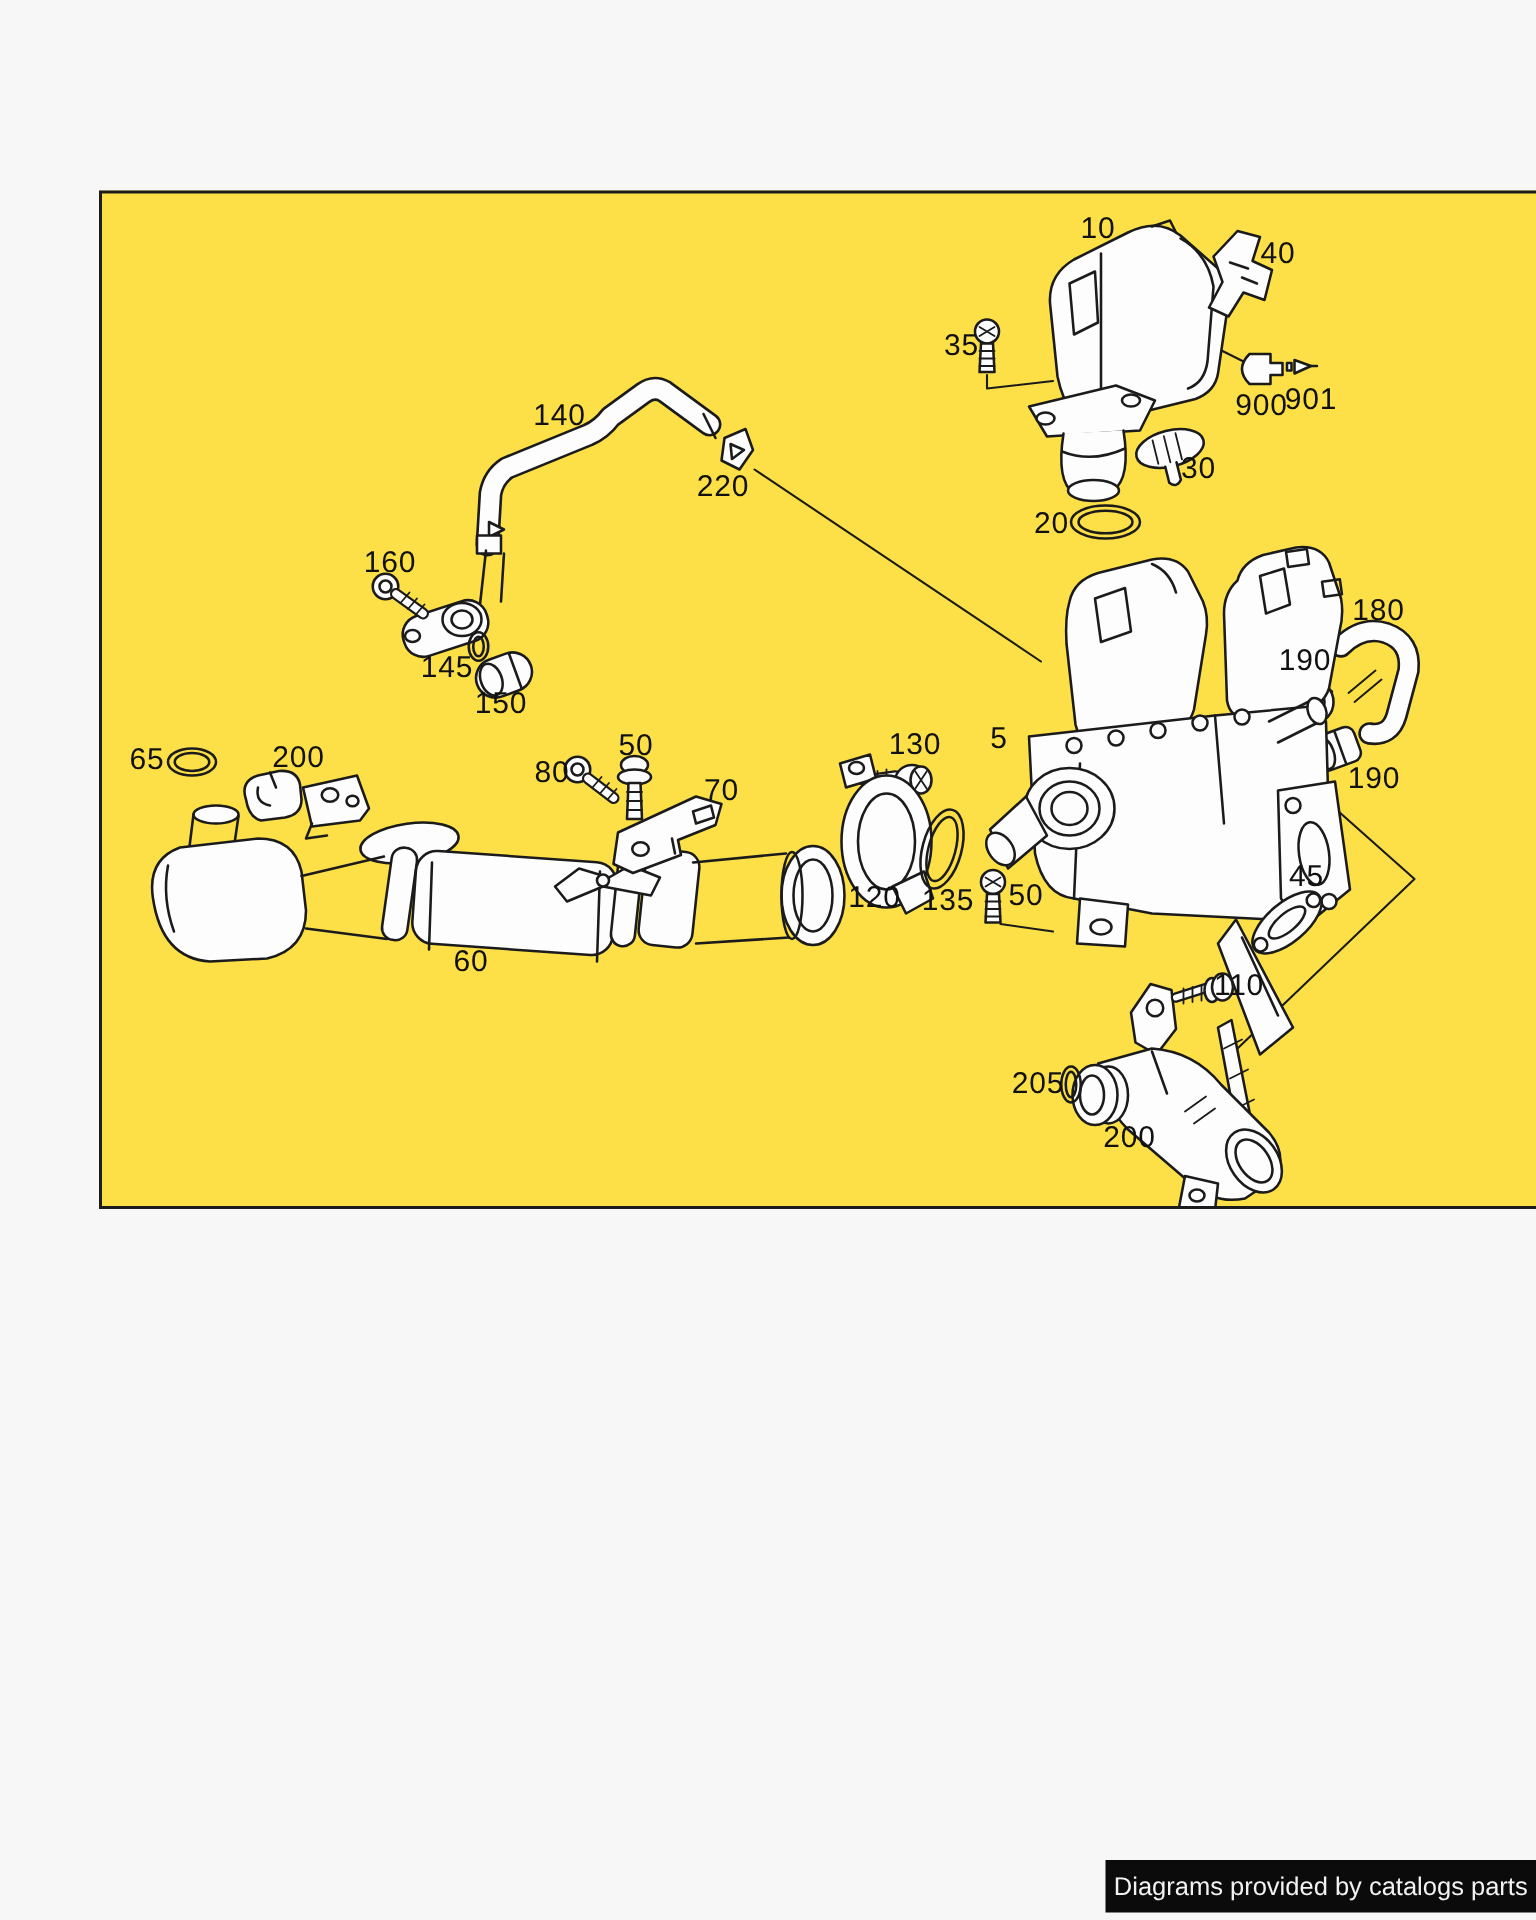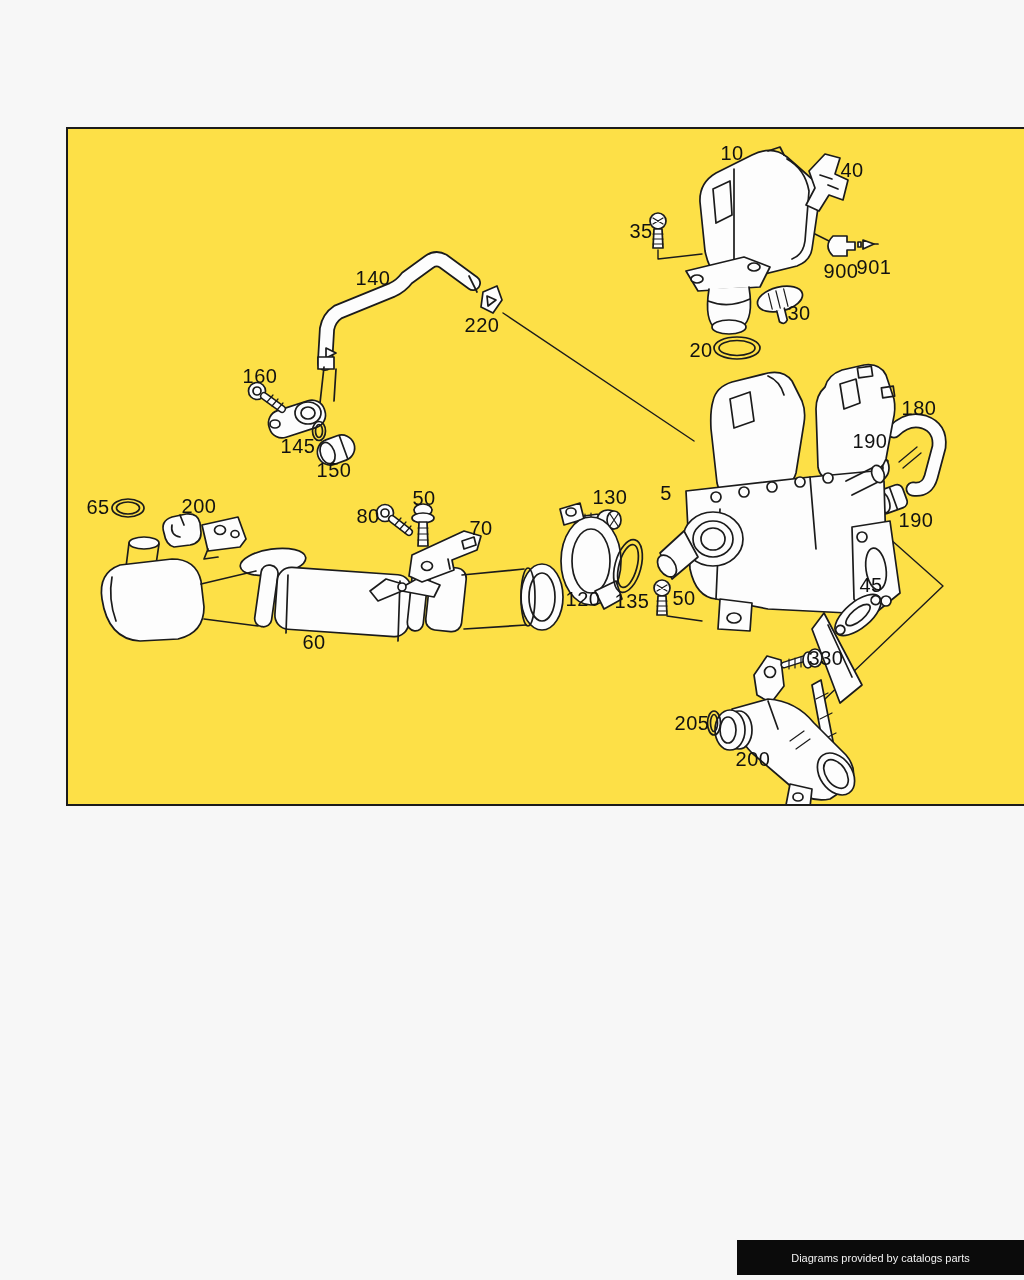--- a/index.html
+++ b/index.html
@@ -26,21 +26,21 @@
     font-size:20px;
     color:#111;
     white-space:nowrap;
     letter-spacing:0.5px;
   }
   .credits{
     position:absolute;left:737px;top:1240px;
     width:287px;height:35px;
     background:#0b0b0b;
     color:#f2f2f2;
-    font-size:11px;
+    font-size:17px;
     display:flex;align-items:center;justify-content:center;
   }
   svg *{vector-effect:non-scaling-stroke;}
 </style>
 </head>
 <body>
 
 <div class="frame">
 
   <svg class="art" viewBox="0 0 887 675" stroke="#1b1b1b" stroke-width="1.7" fill="none" stroke-linejoin="round" stroke-linecap="round">
@@ -366,20 +366,20 @@
   <span class="callout" style="left:356px;top:369px">50</span>
   <span class="callout" style="left:300px;top:387px">80</span>
   <span class="callout" style="left:413px;top:399px">70</span>
   <span class="callout" style="left:30px;top:378px">65</span>
   <span class="callout" style="left:131px;top:377px">200</span>
   <span class="callout" style="left:515px;top:470px">120</span>
   <span class="callout" style="left:564px;top:472px">135</span>
   <span class="callout" style="left:616px;top:469px">50</span>
   <span class="callout" style="left:246px;top:513px">60</span>
   <span class="callout" style="left:803px;top:456px">45</span>
-  <span class="callout" style="left:758px;top:529px">330</span>
+  <span class="callout" style="left:758px;top:529px">110</span>
   <span class="callout" style="left:624px;top:594px">205</span>
   <span class="callout" style="left:685px;top:630px">200</span>
 </div>
 
 <div class="credits">
   <span>Diagrams provided by catalogs parts</span>
 </div>
 
 </body></html>

